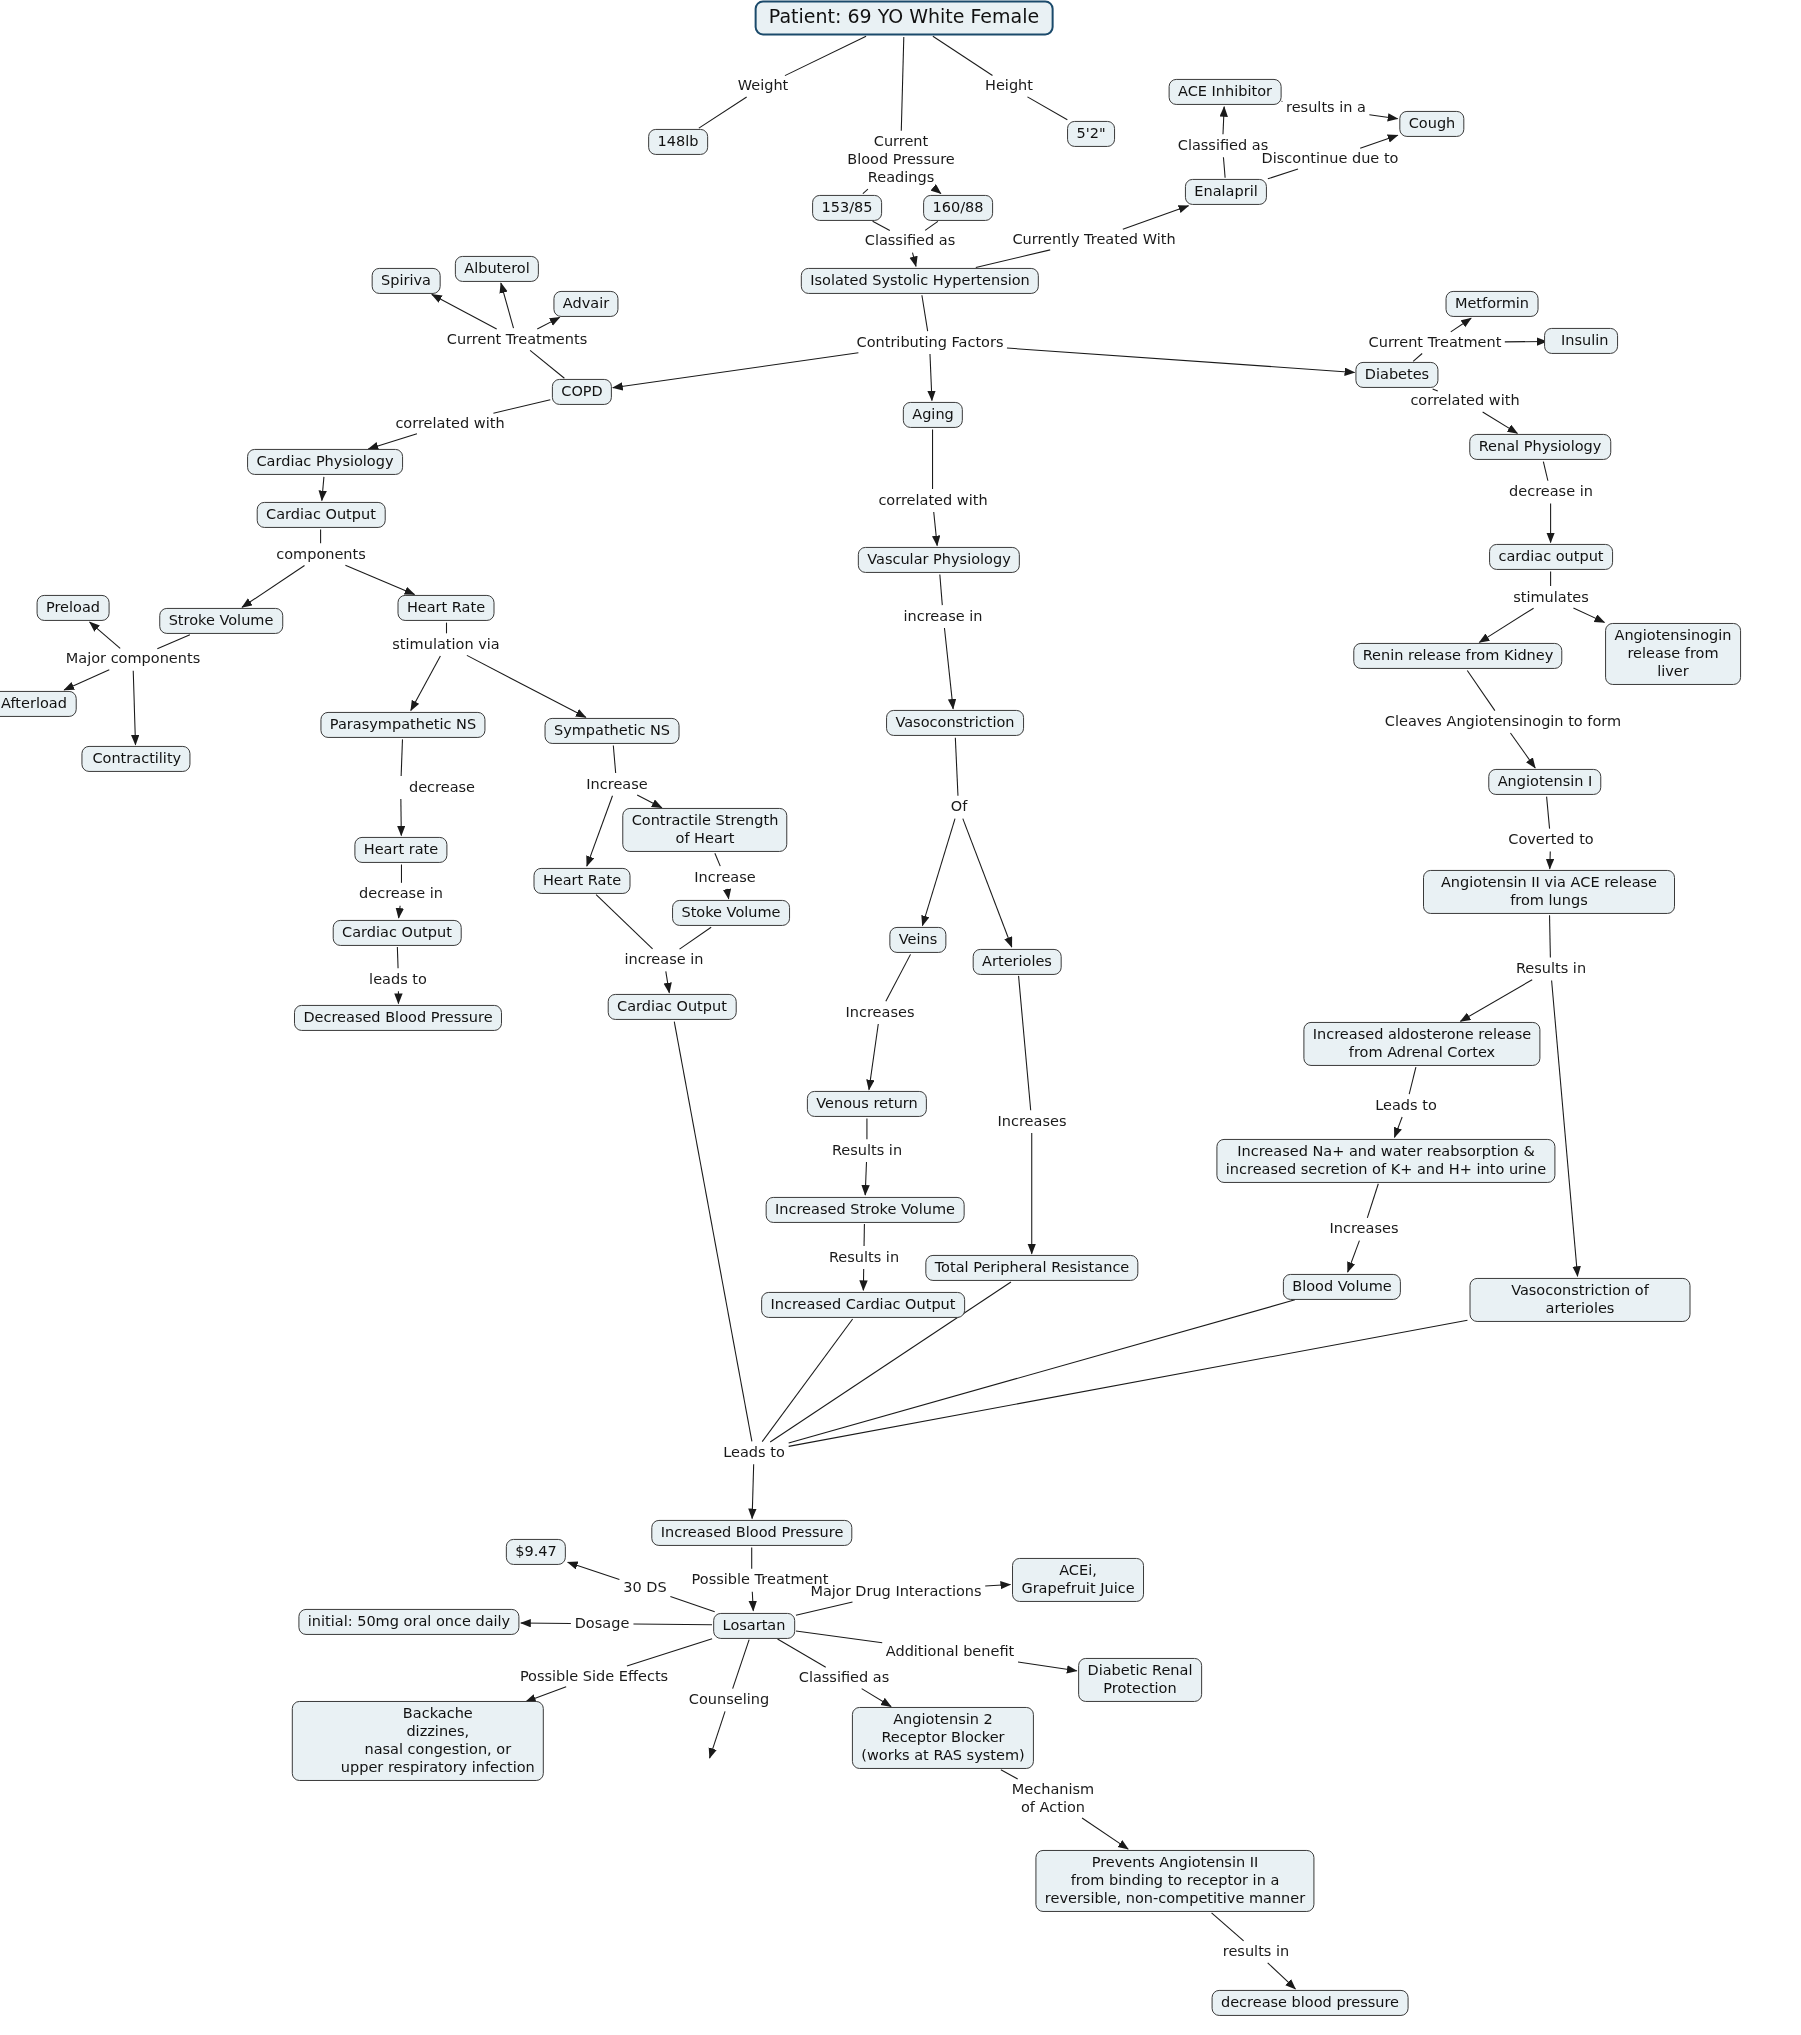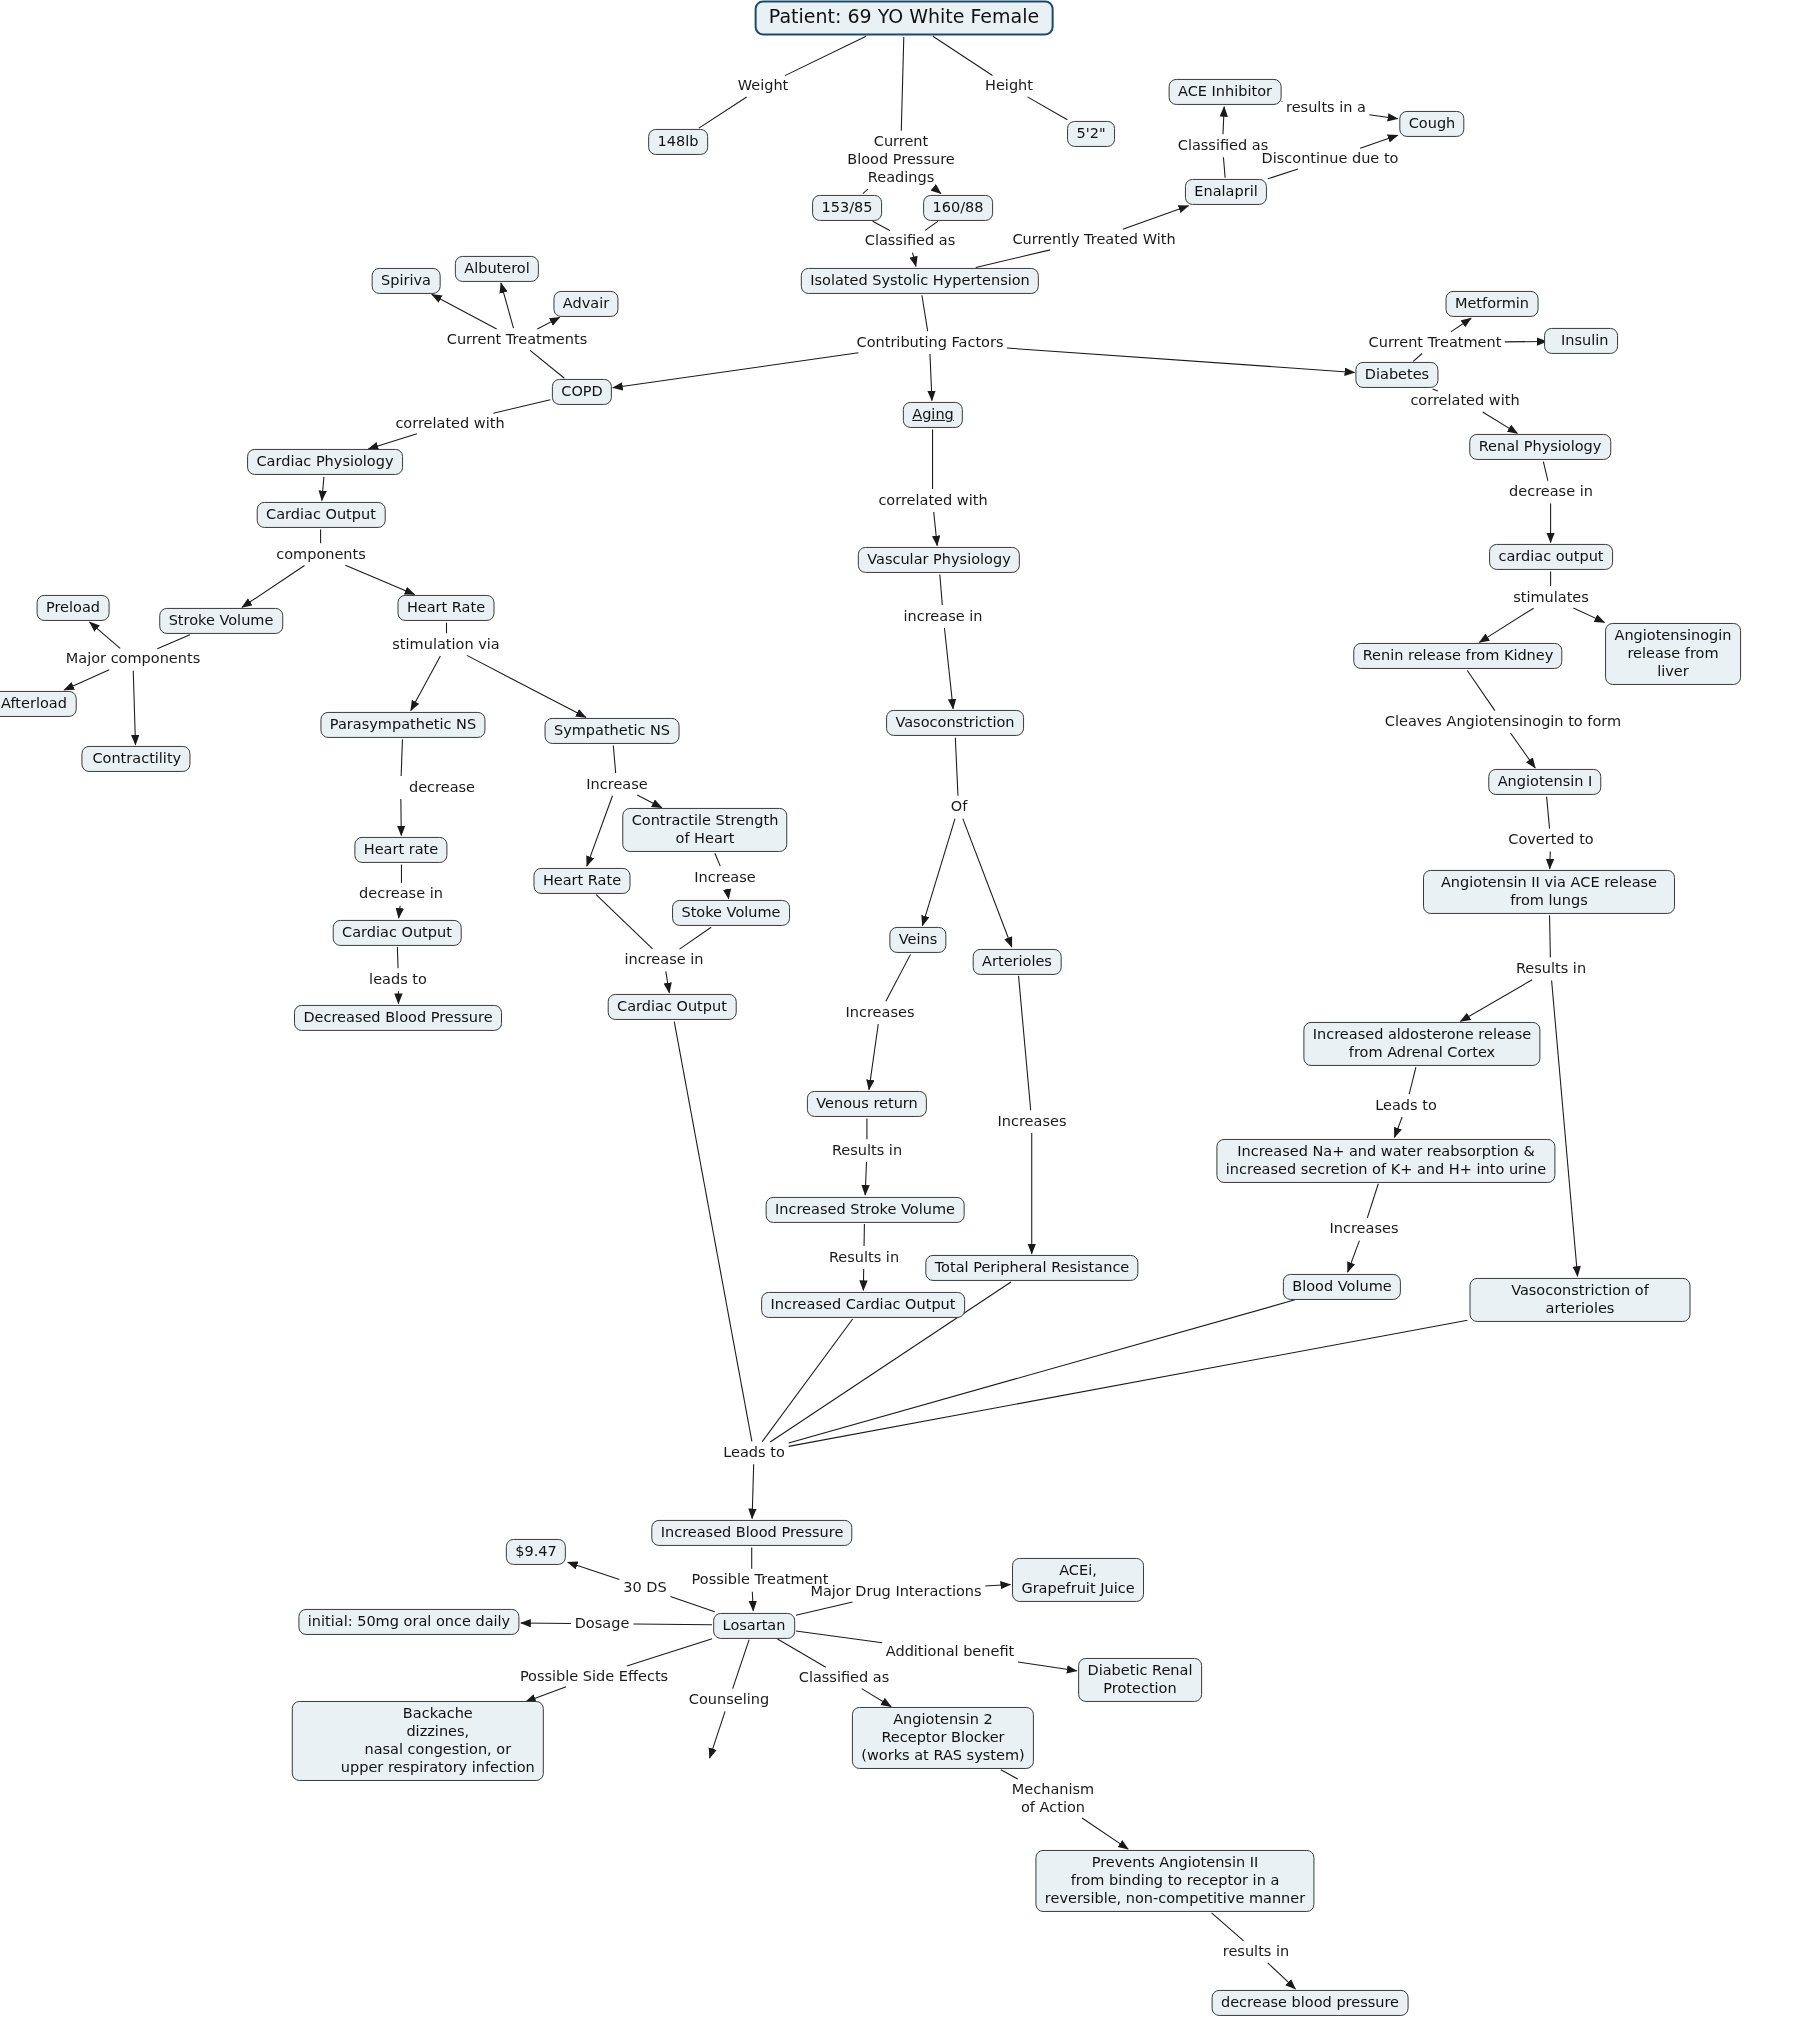--- a/index.html
+++ b/index.html
@@ -154,21 +154,21 @@
     <div class="node l" style="left: 910px; top: 241px;">Classified as</div>
     <div class="node l" style="left: 1094px; top: 240px;">Currently Treated With</div>
     <div class="node b" style="left: 1225px; top: 92px;">ACE Inhibitor</div>
     <div class="node l" style="left: 1326px; top: 108px;">results in a</div>
     <div class="node b" style="left: 1432px; top: 124px;">Cough</div>
     <div class="node l" style="left: 1223px; top: 146px;">Classified as</div>
     <div class="node l" style="left: 1330px; top: 159px;">Discontinue due to</div>
     <div class="node b" style="left: 1226px; top: 192px;">Enalapril</div>
     <div class="node b" style="left: 920px; top: 281px;">Isolated Systolic Hypertension</div>
     <div class="node l" style="left: 930px; top: 343px;">Contributing Factors</div>
-    <div class="node b" style="left: 933px; top: 415px; text-decoration: underline;">Aging</div>
+    <div class="node b" style="left: 933px; top: 415px;">Aging</div>
     <div class="node b" style="left: 406px; top: 281px;">Spiriva</div>
     <div class="node b" style="left: 497px; top: 269px;">Albuterol</div>
     <div class="node b" style="left: 586px; top: 304px;">Advair</div>
     <div class="node l" style="left: 517px; top: 340px;">Current Treatments</div>
     <div class="node b" style="left: 582px; top: 392px;">COPD</div>
     <div class="node l" style="left: 450px; top: 424px;">correlated with</div>
     <div class="node b" style="left: 325px; top: 462px;">Cardiac Physiology</div>
     <div class="node b" style="left: 321px; top: 515px;">Cardiac Output</div>
     <div class="node l" style="left: 321px; top: 555px;">components</div>
     <div class="node b" style="left: 73px; top: 608px;">Preload</div>

